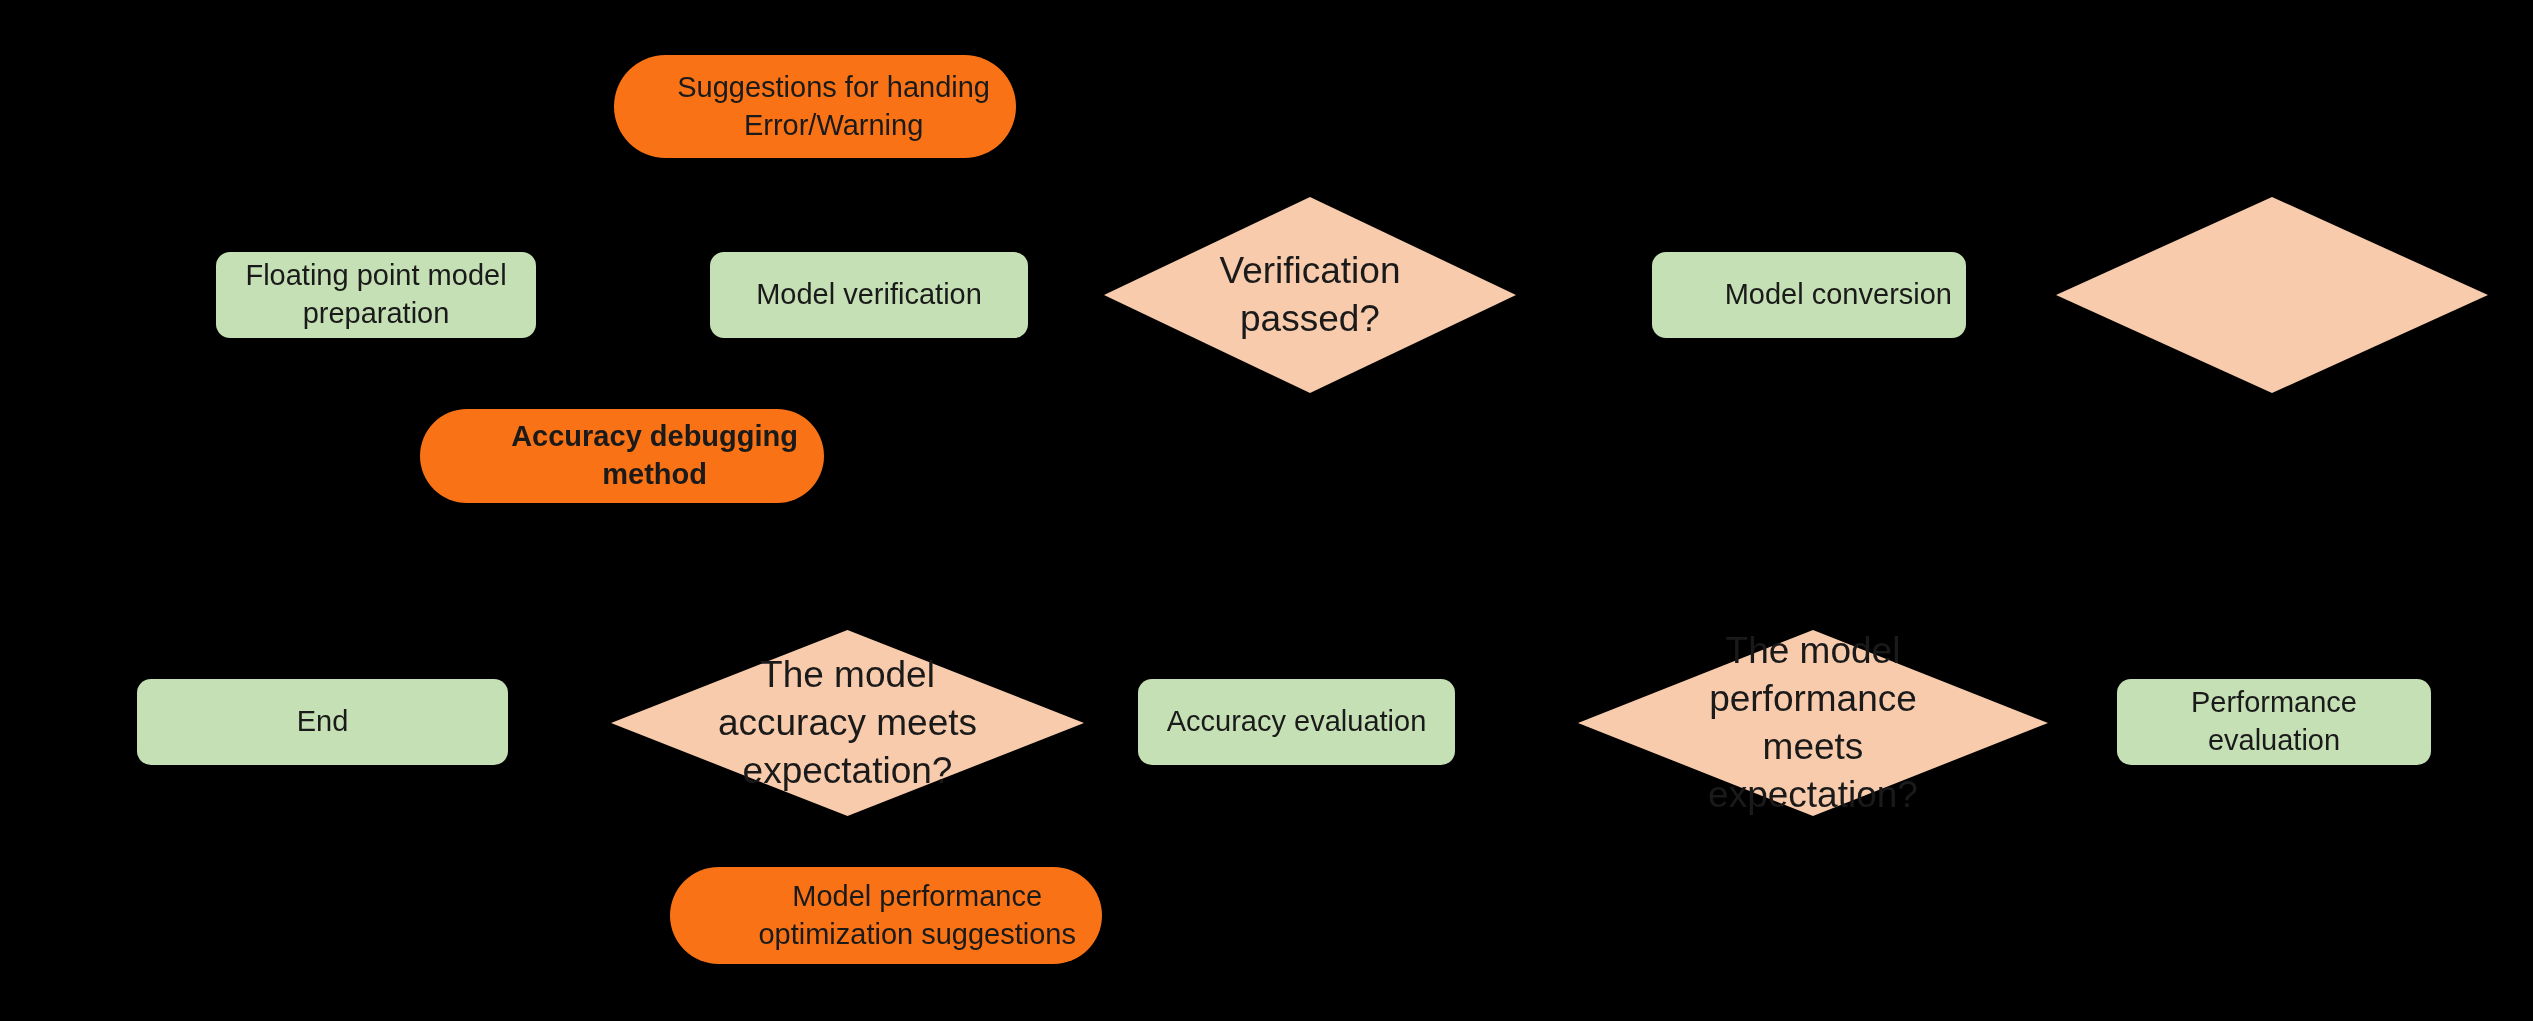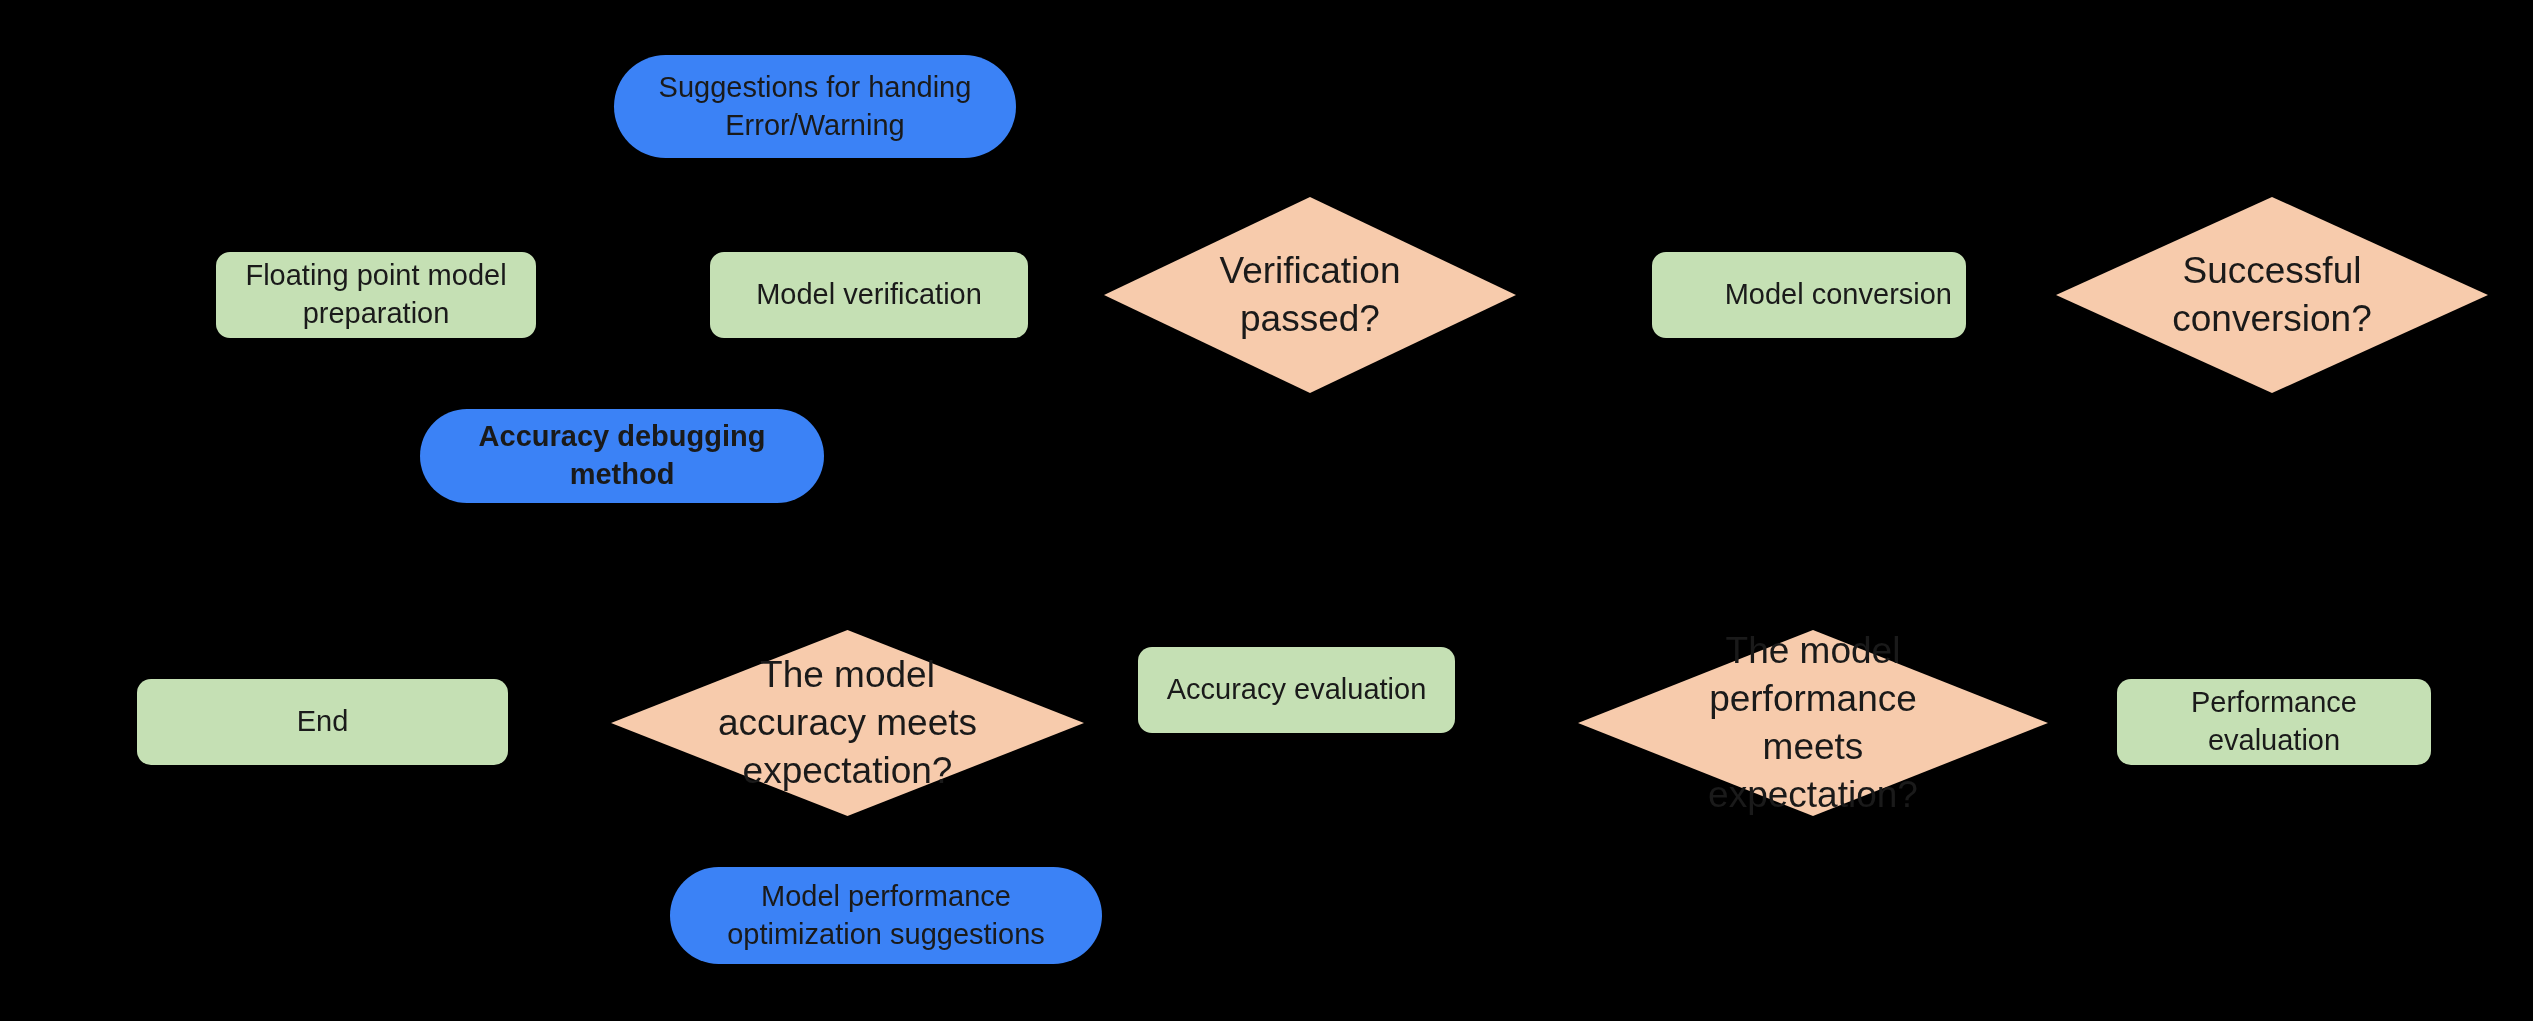--- a/index.html
+++ b/index.html
@@ -36,24 +36,25 @@
   
   .process {
     background: #C5E0B4;
     border-radius: 14px;
     font-size: 29px;
     padding: 6px 14px;
   }
 
   
   .note {
-    background: #3b82f6;
+    background: #f97316;
     border-radius: 999px;
     font-size: 29px;
     padding: 16px 26px;
+    justify-content: flex-end;
   }
 
   
   .decision {
     background: transparent;
     font-size: 37px;
   }
   .decision .dia-shape {
     position: absolute;
     left: 0;
@@ -94,41 +95,39 @@
     <span class="dia-label">Verification
 passed?</span>
   </div>
 
   <div class="node process" style="left:1652px; top:252px; width:314px; height:86px;justify-content:flex-end;">
     <span>Model conversion</span>
   </div>
 
   <div class="node decision" style="left:2056px; top:197px; width:432px; height:196px;">
     <div class="dia-shape"></div>
-    <span class="dia-label">Successful
-conversion?</span>
   </div>
 
   <div class="node note" style="left:420px; top:409px; width:404px; height:94px;font-weight:bold;">
     <span>Accuracy debugging
 method</span>
   </div>
 
   <div class="node process" style="left:137px; top:679px; width:371px; height:86px;">
     <span>End</span>
   </div>
 
   <div class="node decision" style="left:611px; top:630px; width:473px; height:186px;">
     <div class="dia-shape"></div>
     <span class="dia-label">The model
 accuracy meets
 expectation?</span>
   </div>
 
-  <div class="node process" style="left:1138px; top:647px; width:317px; height:86px;">
+  <div class="node process" style="left:1138px; top:679px; width:317px; height:86px;">
     <span>Accuracy evaluation</span>
   </div>
 
   <div class="node decision" style="left:1578px; top:630px; width:470px; height:186px;">
     <div class="dia-shape"></div>
     <span class="dia-label">The model
 performance
 meets
 expectation?</span>
   </div>

